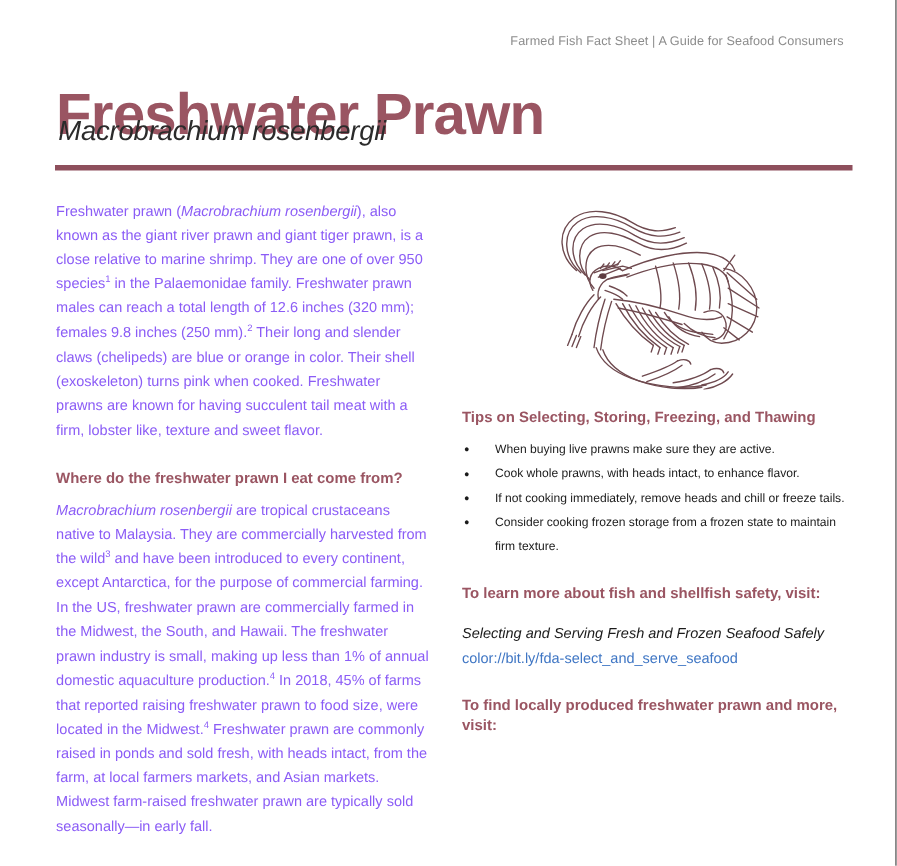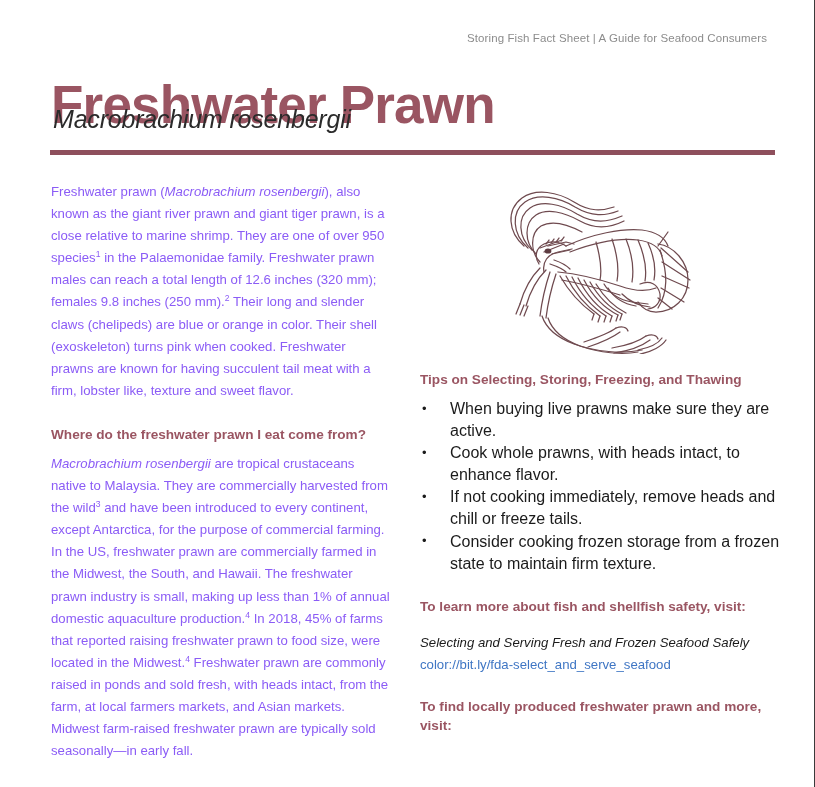--- a/index.html
+++ b/index.html
@@ -87,21 +87,21 @@
     line-height: 0;
   }
   ul.bullets {
     list-style: none;
     margin: 6px 0 0 0;
     padding: 0;
   }
   ul.bullets li {
     position: relative;
     padding-left: 34px;
-    font-size: 16px;
+    font-size: 11px;
     line-height: 22.1px;
     margin: 0 0 1px 0;
     color: #1b1b1b;
   }
   ul.bullets li::before {
     content: "\2022";
     position: absolute;
     left: 3px; top: -0.5px;
     font-size: 13px;
     color: #1b1b1b;
@@ -132,21 +132,21 @@
     left: 462px; top: 176px;
     width: 232px; height: 178px;
   }
   .illus svg { display: block; width: 100%; height: 100%; }
 </style>
 </head>
 <body>
 
 <div class="page">
 
-  <div class="eyebrow">Storing Fish Fact Sheet | A Guide for Seafood Consumers</div>
+  <div class="eyebrow">Farmed Fish Fact Sheet | A Guide for Seafood Consumers</div>
   <h1 class="title">Freshwater Prawn</h1>
   <div class="subtitle">Macrobrachium rosenbergii</div>
   <div class="rule"></div>
 
   <div class="illus">
     <svg viewBox="0 0 232 178" xmlns="http://www.w3.org/2000/svg" fill="none" stroke="#6f4a4f" stroke-width="1.25" stroke-linecap="round" stroke-linejoin="round">
 
       <path d="M62 70 C 46 56, 44 34, 60 22 C 74 12, 96 16, 112 26 C 128 36, 140 35, 152 31"></path>
       <path d="M66 72 C 50 58, 49 36, 63 26 C 76 17, 97 21, 113 31 C 130 41, 143 40, 156 35"></path>
       <path d="M70 74 C 56 61, 55 41, 68 32 C 80 24, 99 28, 115 38 C 132 48, 146 46, 160 40"></path>

